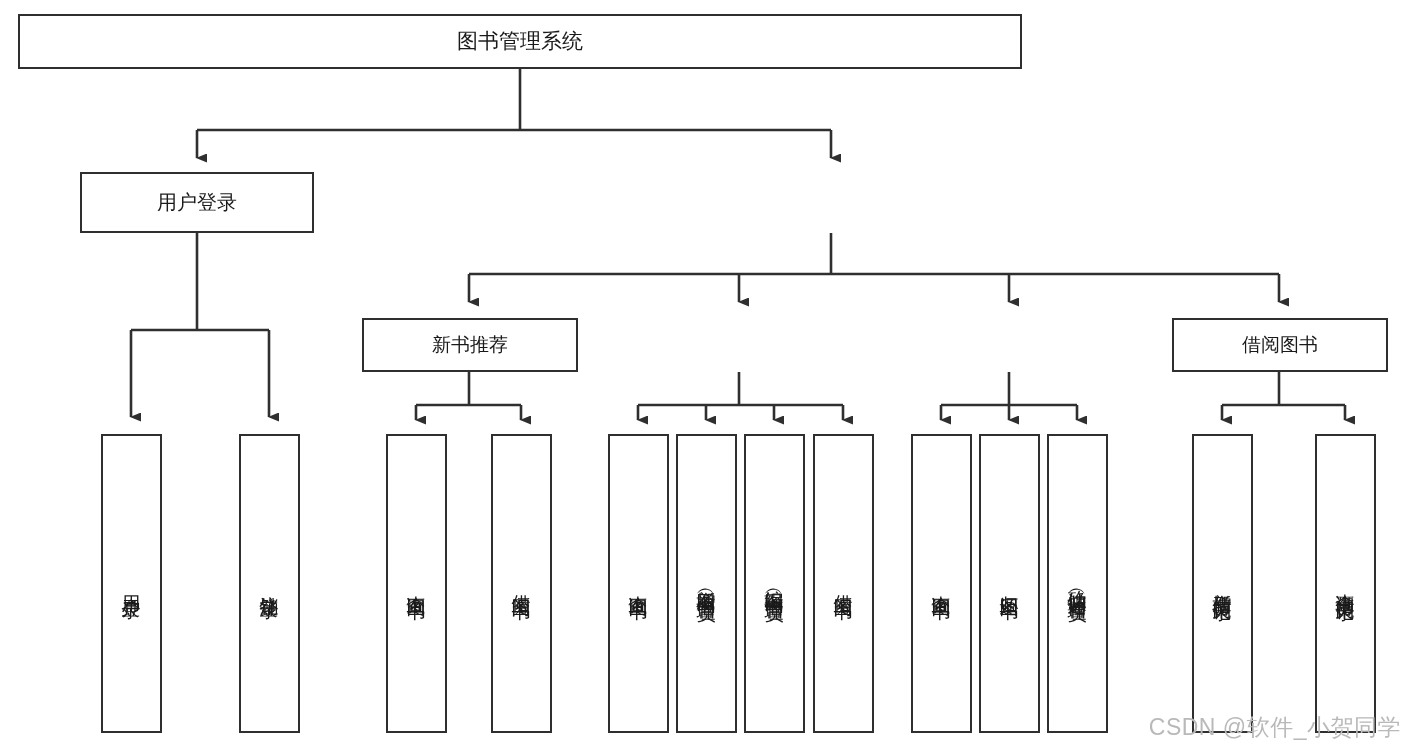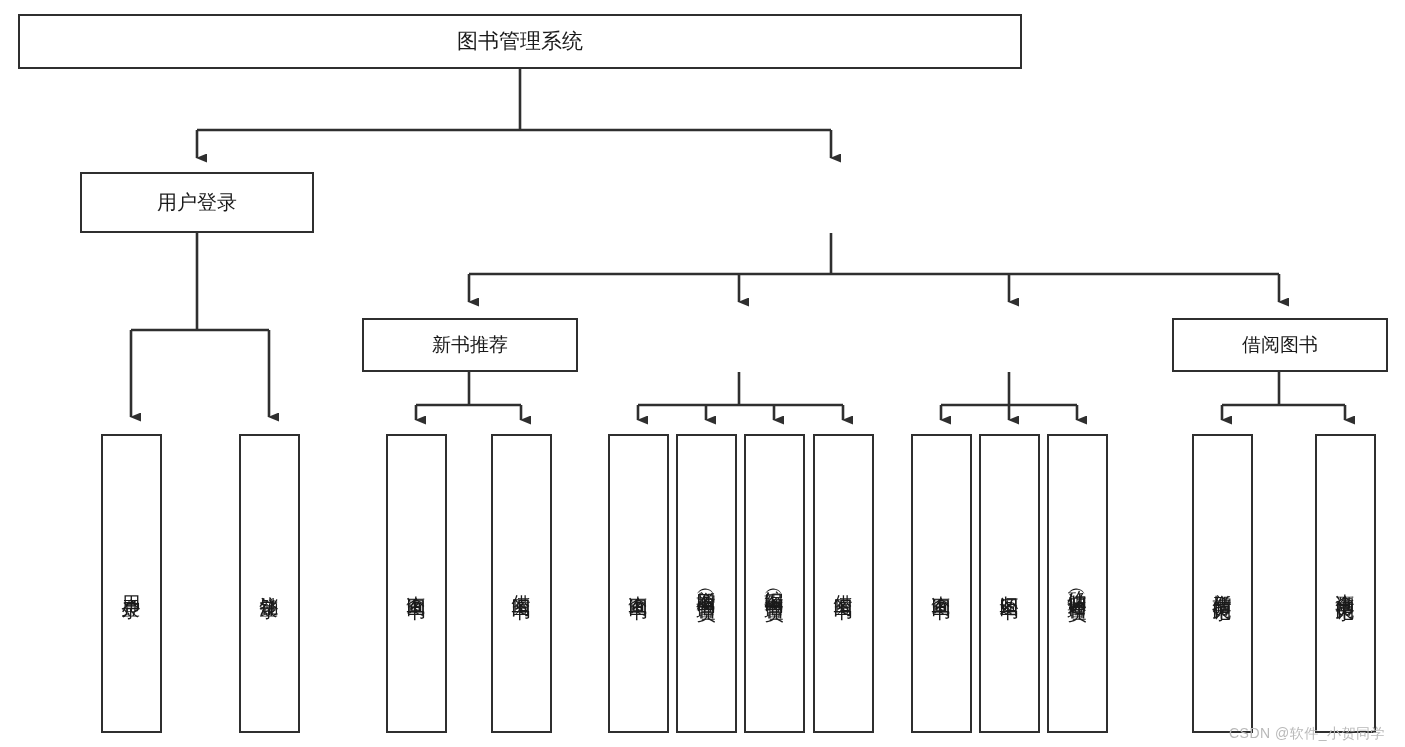--- a/index.html
+++ b/index.html
@@ -59,23 +59,23 @@
     writing-mode: vertical-rl;
     text-orientation: upright;
     letter-spacing: 2px;
     font-size: 19px;
     line-height: 1;
     white-space: normal;
     max-height: 100%;
   }
   #watermark {
     position: absolute;
-    right: 20px;
+    right: 4px;
     bottom: 4px;
-    font-size: 14px;
+    font-size: 23px;
     color: #b9b9b9;
     letter-spacing: 0.5px;
     white-space: nowrap;
     user-select: none;
   }
 </style>
 </head>
 <body>
 
 <div id="diagram-root">

